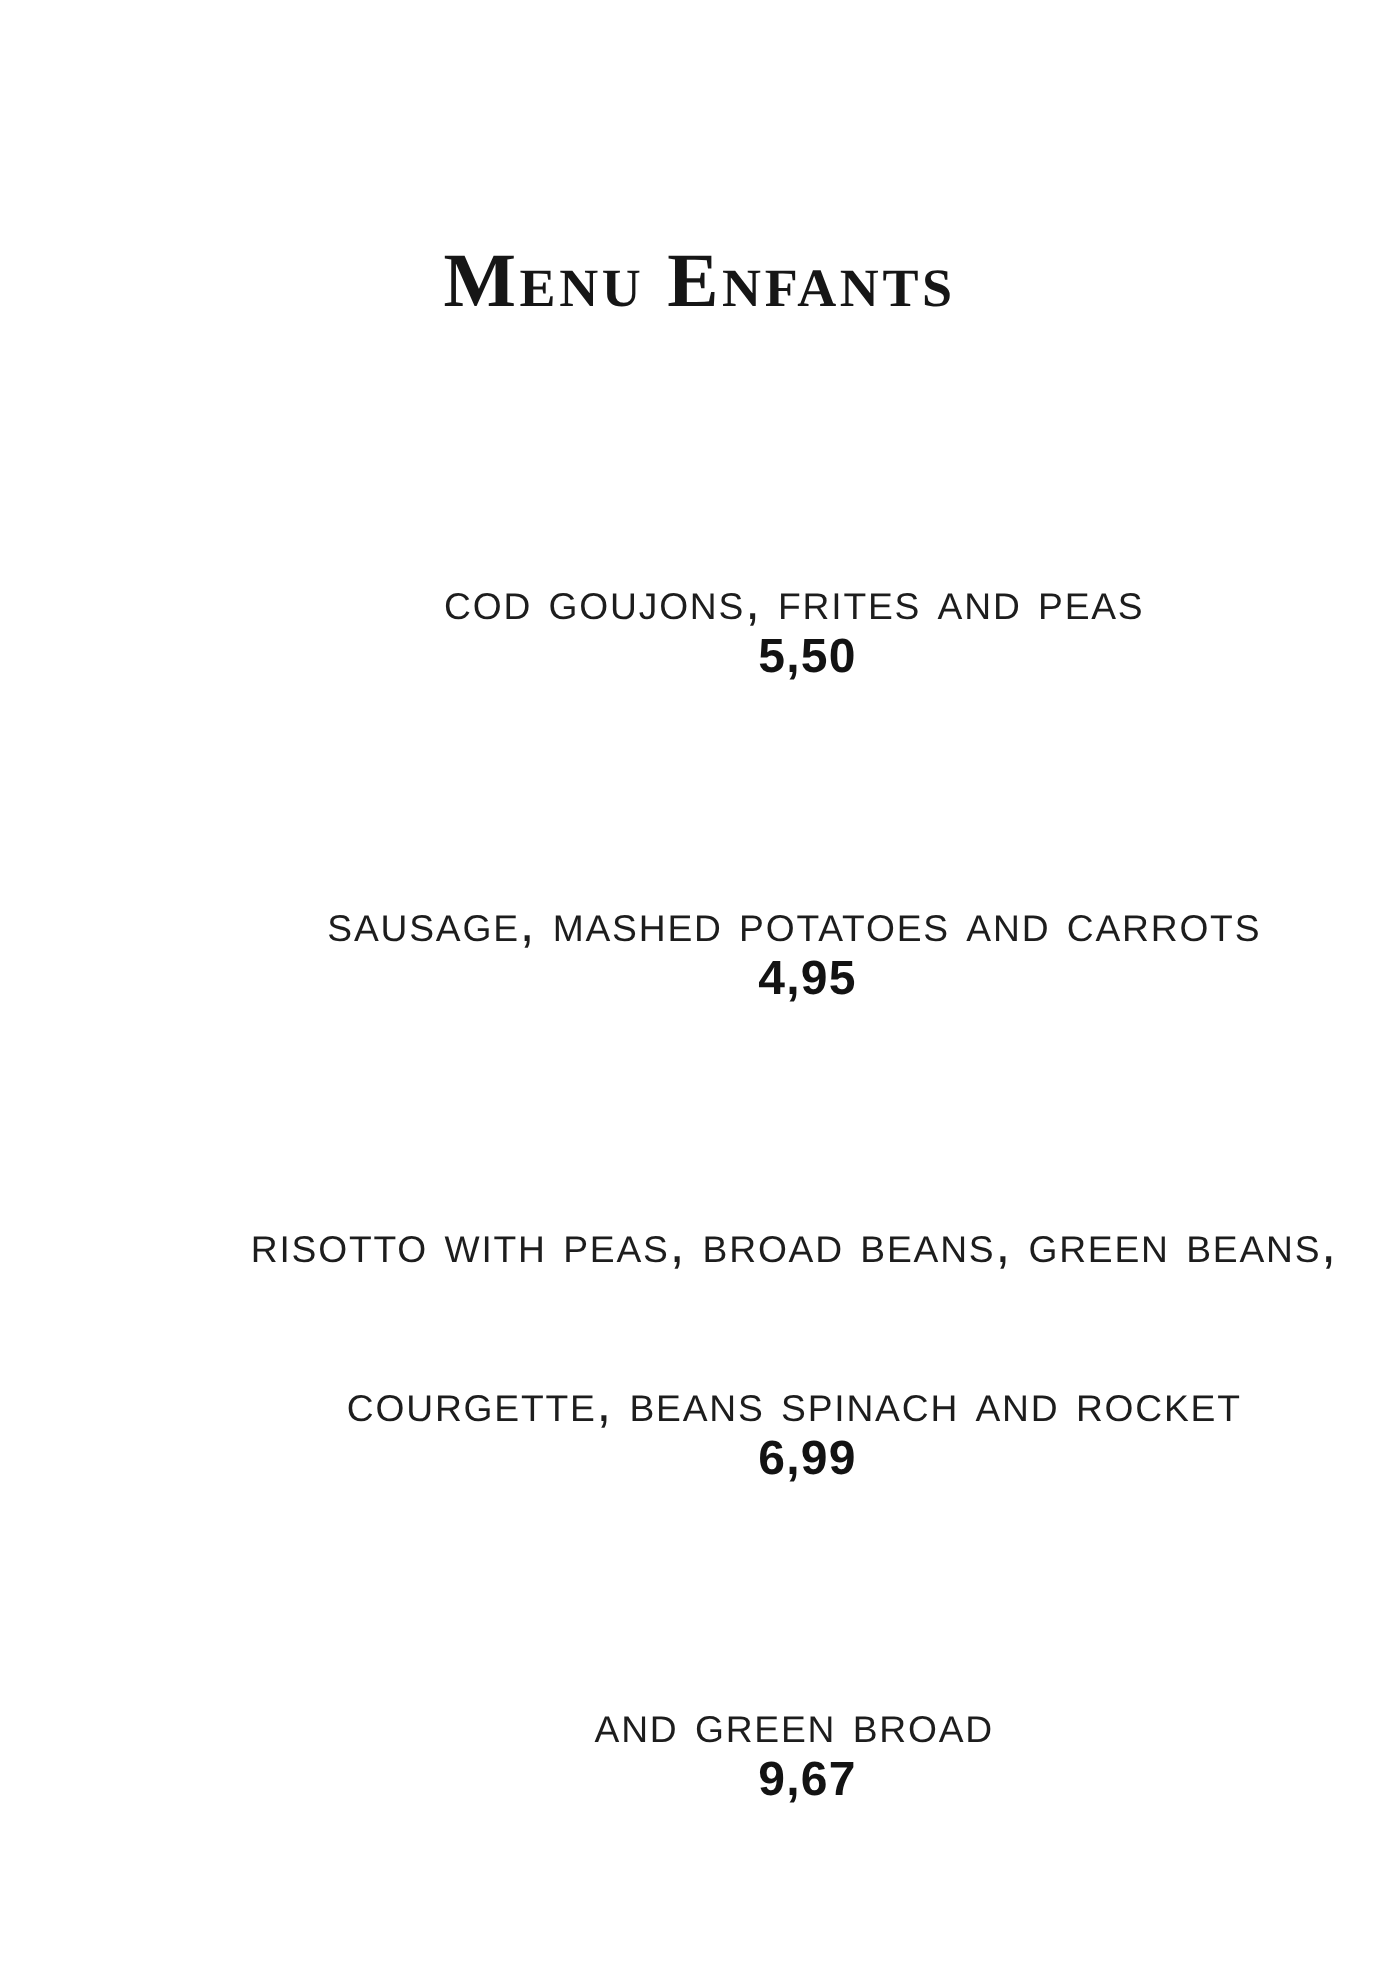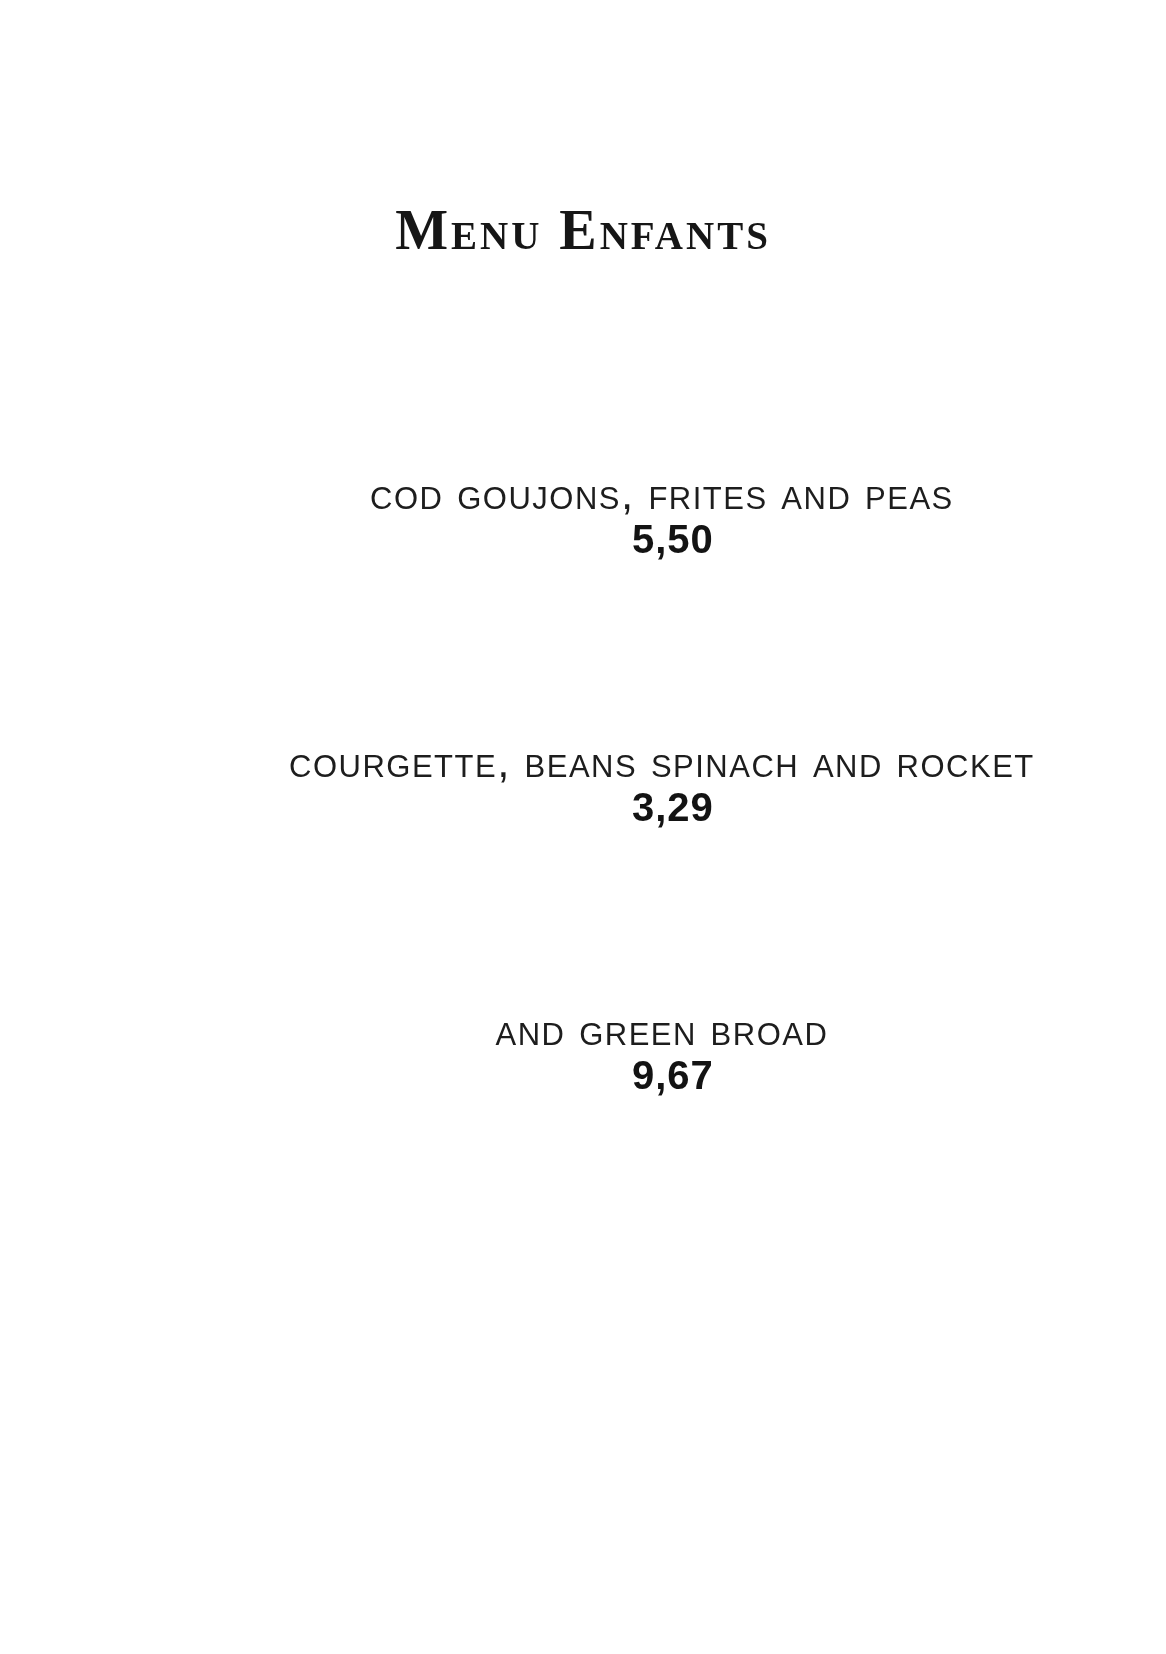--- a/index.html
+++ b/index.html
@@ -17,21 +17,21 @@
     font-family: "Liberation Sans", sans-serif;
     overflow: hidden;
     text-align: center;
     box-sizing: border-box;
   }
   .title {
     margin: 202px 0 0 0;
     font-family: "Liberation Serif", serif;
     font-variant: small-caps;
     font-weight: 700;
-    font-size: 56px;
+    font-size: 64px;
     line-height: 1;
     letter-spacing: 3px;
     color: #161616;
   }
   .items {
     margin-top: 170px;
   }
   .item {
     margin: 0 0 91px 0;
     padding-left: 48px;
@@ -67,25 +67,34 @@
 
   <div class="items">
 
     <div class="item">
       <div class="line">
         <span class="txt">cod goujons, frites and peas</span>
         <span class="price">5,50</span>
       </div>
     </div>
 
+    <div class="item">
+      <div class="line">
+        <span class="txt">sausage, mashed potatoes and carrots</span>
+        <span class="price">4,95</span>
+      </div>
+    </div>
 
     <div class="item">
       <div class="line">
+        <span class="txt">risotto with peas, broad beans, green beans,</span>
+      </div>
+      <div class="line">
         <span class="txt">courgette, beans spinach and rocket</span>
-        <span class="price">3,29</span>
+        <span class="price">6,99</span>
       </div>
     </div>
 
     <div class="item">
       <div class="line">
         <span class="txt">and green broad</span>
         <span class="price">9,67</span>
       </div>
     </div>
 

